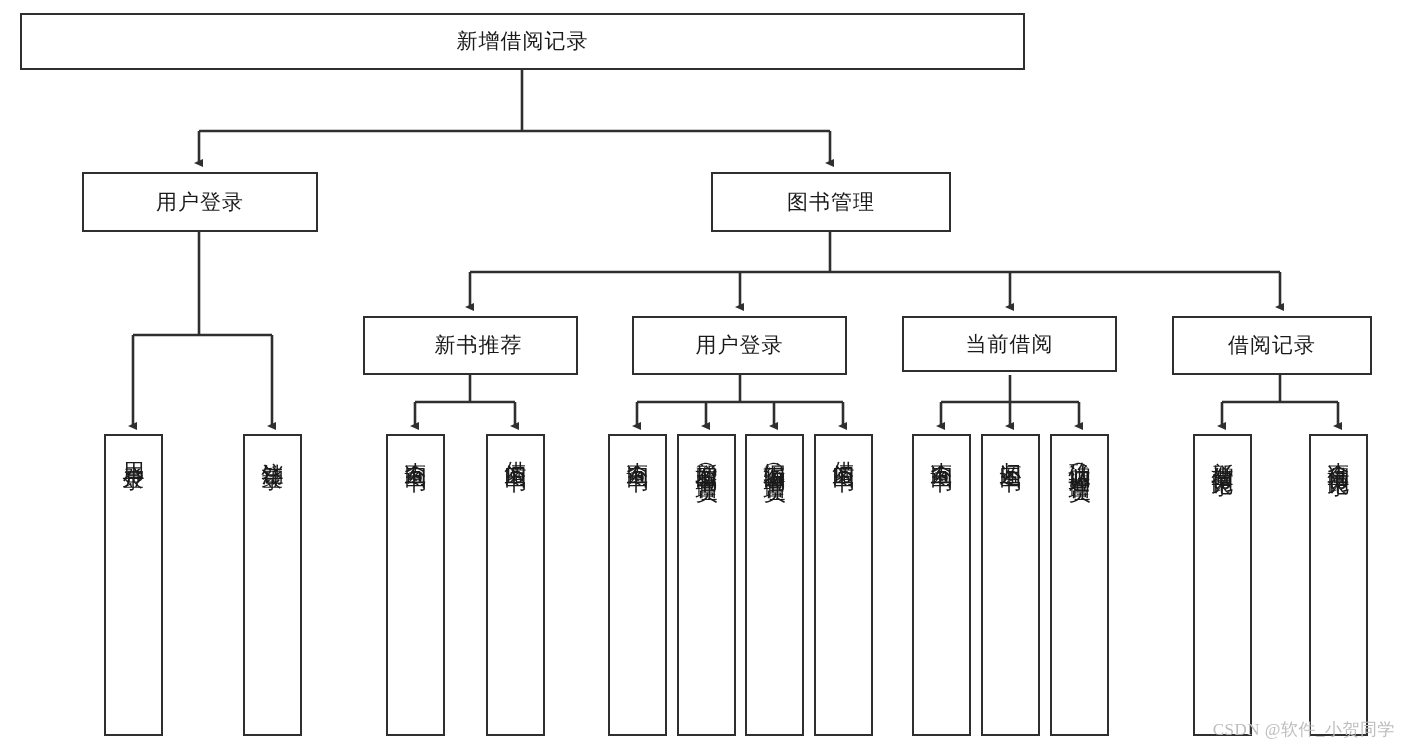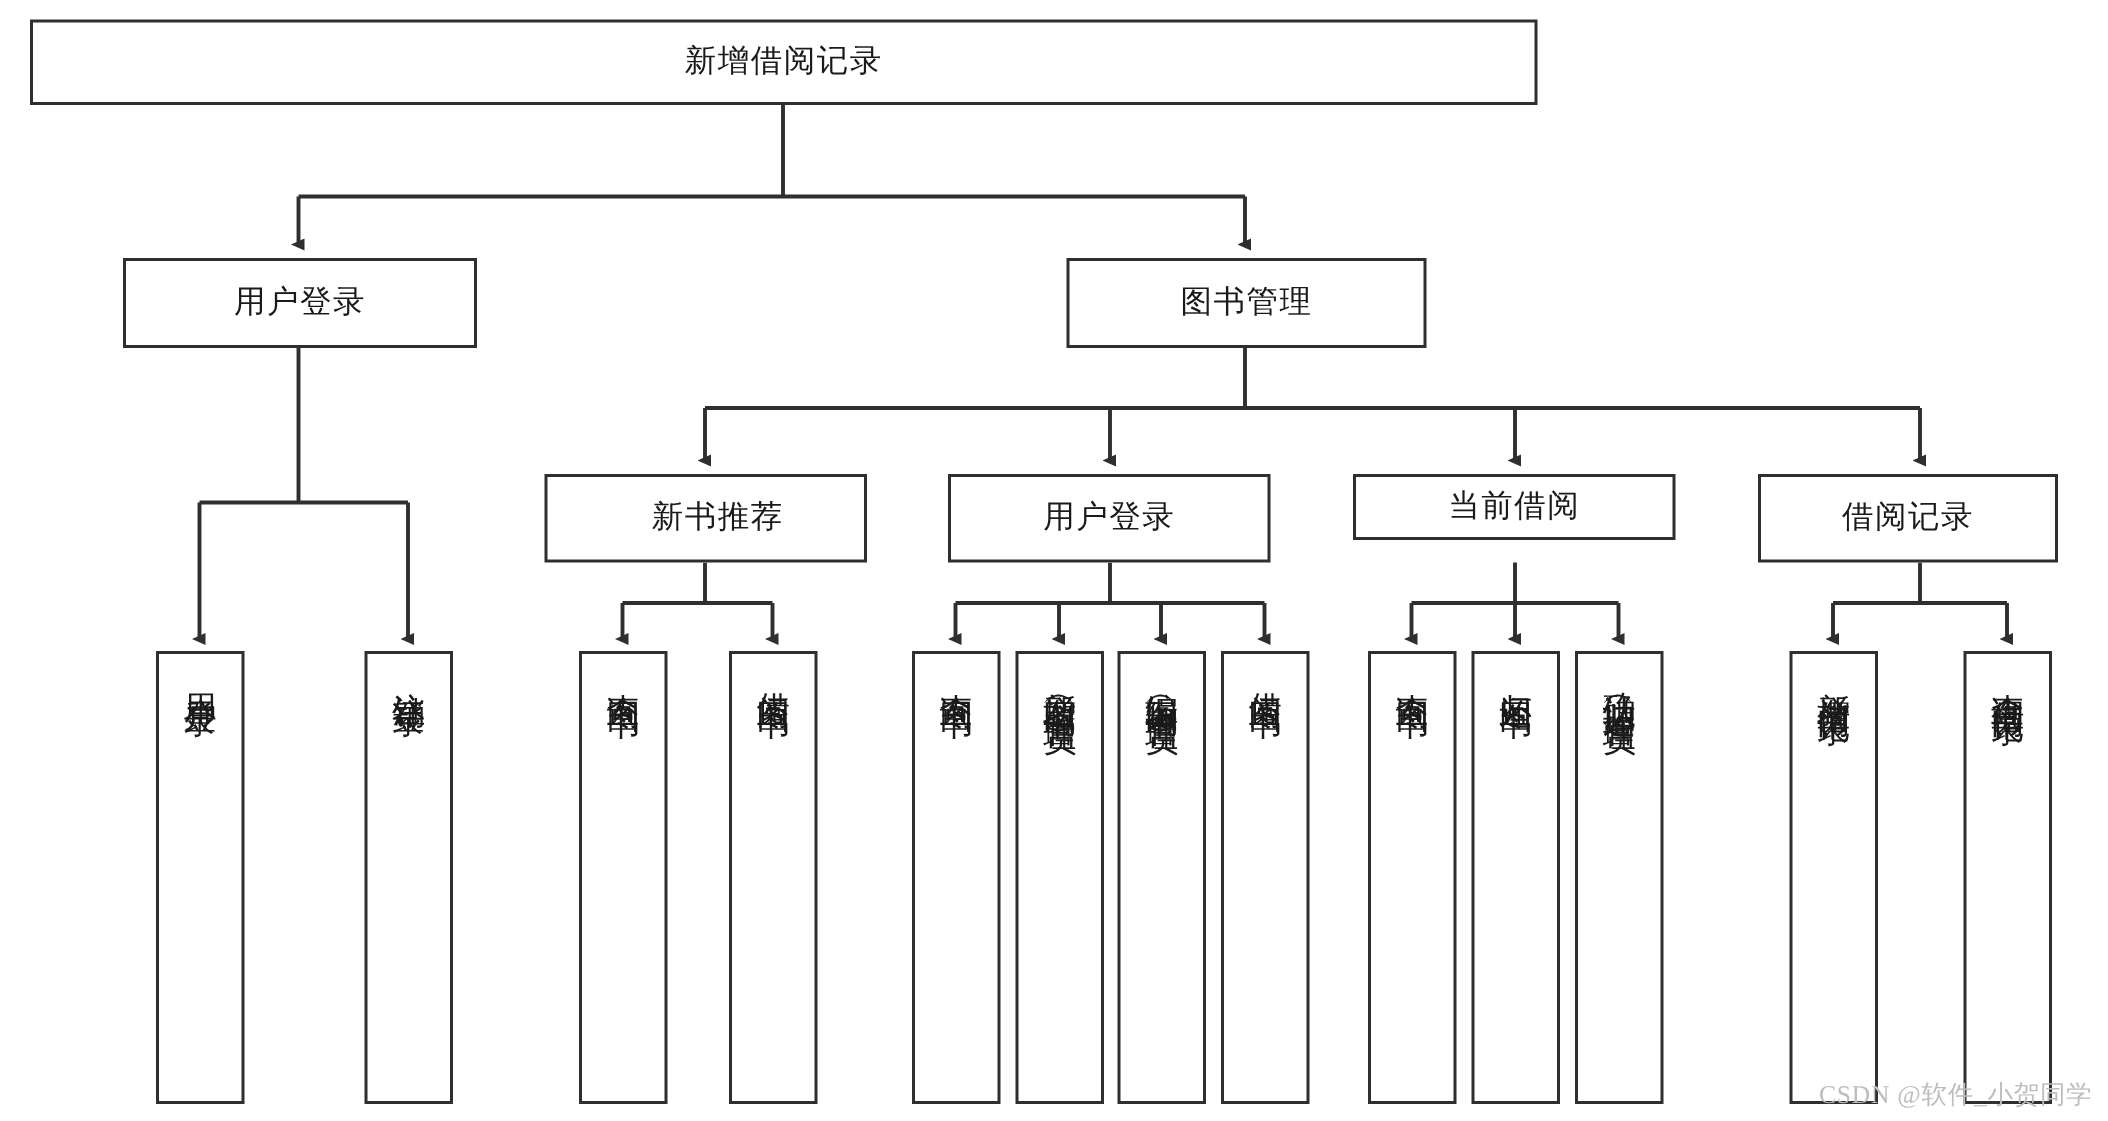--- a/index.html
+++ b/index.html
@@ -138,21 +138,21 @@
   </div>
 
   <div class="node horiz" style="left:363px; top:316px; width:215px; height:59px;padding-left:16px;">
     <span class="label">新书推荐</span>
   </div>
 
   <div class="node horiz" style="left:632px; top:316px; width:215px; height:59px;">
     <span class="label">用户登录</span>
   </div>
 
-  <div class="node horiz" style="left:902px; top:316px; width:215px; height:44px;">
+  <div class="node horiz" style="left:902px; top:316px; width:215px; height:56px;">
     <span class="label">当前借阅</span>
   </div>
 
   <div class="node horiz" style="left:1172px; top:316px; width:200px; height:59px;">
     <span class="label">借阅记录</span>
   </div>
 
   <div class="node vert" style="left:104px; top:434px; width:59px; height:302px;">
     <span class="label">用户登录</span>
   </div>

